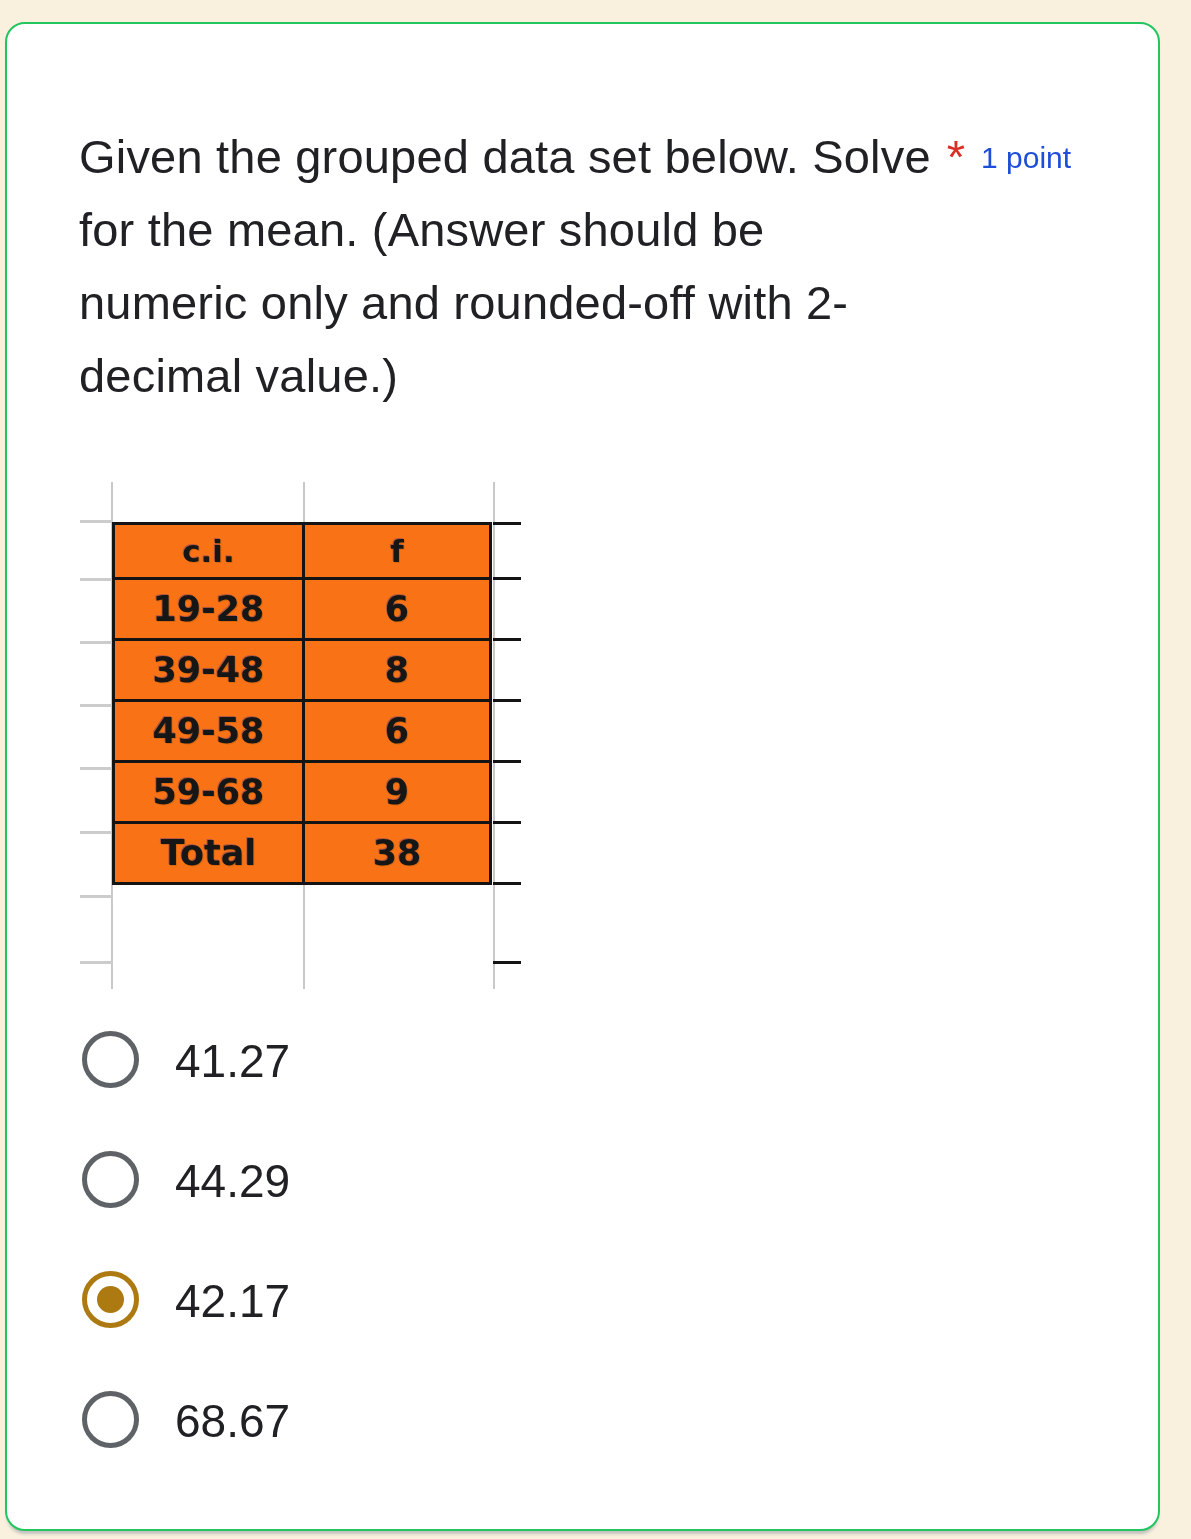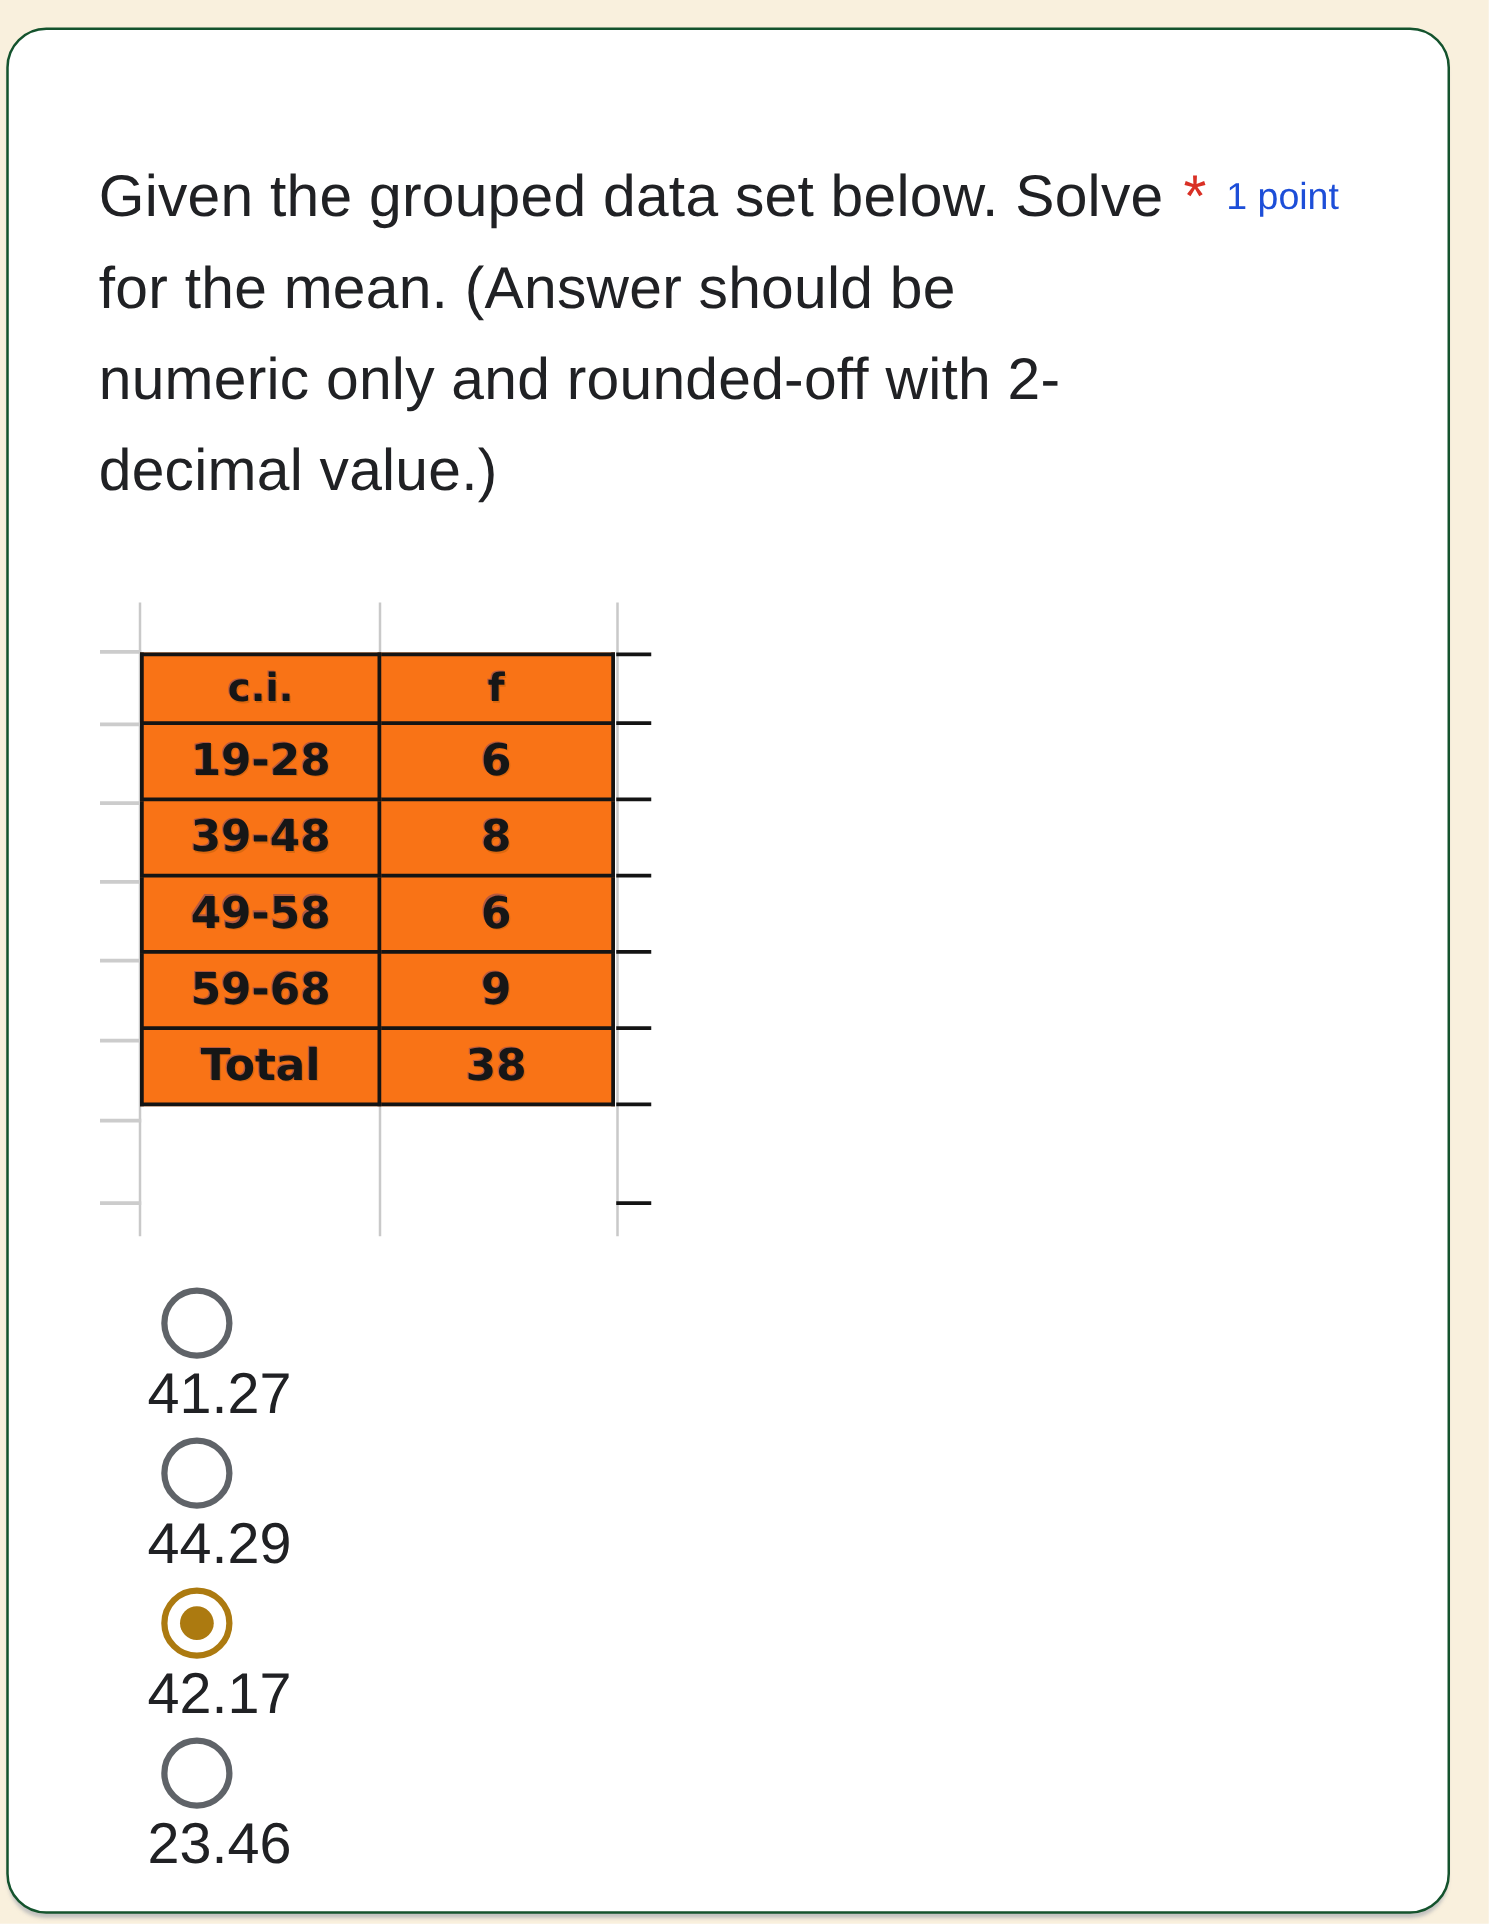--- a/index.html
+++ b/index.html
@@ -7,22 +7,22 @@
     width:1191px;height:1539px;
     background:#f9f0dd;
     font-family:"Liberation Sans",sans-serif;
     position:relative;
     overflow:hidden;
   }
   .card{
     position:absolute;left:5px;top:22px;
     width:1151px;height:1505px;
     background:#ffffff;
-    border:2px solid #14532d;
-    border-radius:32px;
+    border:2px solid #22c55e;
+    border-radius:20px;
     box-shadow:0 5px 3px -2px rgba(150,155,168,.55);
   }
   
   .question{
     position:absolute;left:72px;top:96px;
     color:#202124;
     font-size:47px;line-height:73px;
     letter-spacing:0.2px;
   }
   .qline{white-space:nowrap;}
@@ -58,24 +58,23 @@
     padding:0;
     text-shadow:1px 1px 0 rgba(150,80,0,.30),-1px -1px 0 rgba(20,30,170,.30);
   }
   .freq-table th{height:52px;font-size:31px;}
   .freq-table td{height:58px;font-size:35px;}
   .col-ci{width:187px;}
   .col-f{width:184px;}
   
   .options{position:absolute;left:75px;top:1006px;}
   .option{
-    display:flex;align-items:center;
+    display:flex;align-items:flex-end;
     height:58px;margin-bottom:62px;
     cursor:pointer;
-    flex-direction:column;
   }
   .radio{
     width:57px;height:57px;box-sizing:border-box;
     border:5px solid #5f6368;border-radius:50%;
     position:relative;flex:0 0 auto;
   }
   .radio.checked{border-color:#ac7a10;}
   .radio.checked::after{
     content:"";position:absolute;inset:10px;
     border-radius:50%;background:#ac7a10;
@@ -160,17 +159,17 @@
     <div class="option">
       <span class="radio"></span>
       <span class="olabel">44.29</span>
     </div>
     <div class="option">
       <span class="radio checked"></span>
       <span class="olabel">42.17</span>
     </div>
     <div class="option">
       <span class="radio"></span>
-      <span class="olabel">23.46</span>
+      <span class="olabel">68.67</span>
     </div>
   </div>
 
 </div>
 
 </body></html>

